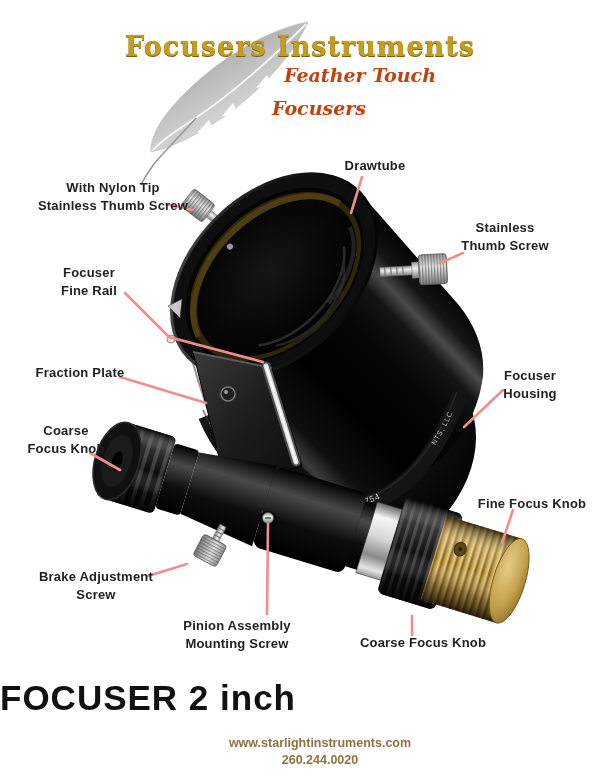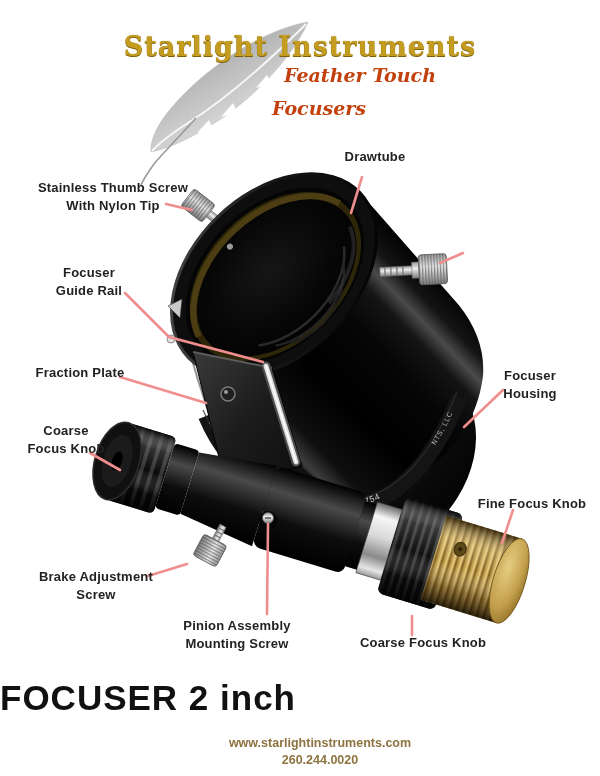--- a/index.html
+++ b/index.html
@@ -246,34 +246,38 @@
       <line x1="120" y1="377" x2="206" y2="403"></line>
       <line x1="503" y1="390" x2="464" y2="427"></line>
       <line x1="90" y1="453" x2="120" y2="470"></line>
       <line x1="513" y1="510" x2="502" y2="543"></line>
       <line x1="148" y1="576" x2="187" y2="564"></line>
       <line x1="267" y1="614" x2="268" y2="524"></line>
       <line x1="412" y1="635" x2="412" y2="616"></line>
     </g>
   </svg>
 
-  <div class="brand">Starlight Instruments</div>
+  <div class="brand">Focusers Instruments</div>
   <div class="tagline tag1">Feather Touch</div>
   <div class="tagline tag2">Focusers</div>
 
   <div class="label" style="left:113px;top:179px">
+    <div>With Nylon Tip</div>
     <div>Stainless Thumb Screw</div>
-    <div>With Nylon Tip</div>
-  </div>
-  <div class="label" style="left:375px;top:148px">
+  </div>
+  <div class="label" style="left:375px;top:157px">
     <div>Drawtube</div>
+  </div>
+  <div class="label" style="left:505px;top:219px">
+    <div>Stainless</div>
+    <div>Thumb Screw</div>
   </div>
   <div class="label" style="left:89px;top:264px">
     <div>Focuser</div>
-    <div>Guide Rail</div>
+    <div>Fine Rail</div>
   </div>
   <div class="label" style="left:80px;top:364px">
     <div>Fraction Plate</div>
   </div>
   <div class="label" style="left:530px;top:367px">
     <div>Focuser</div>
     <div>Housing</div>
   </div>
   <div class="label" style="left:66px;top:422px">
     <div>Coarse</div>

